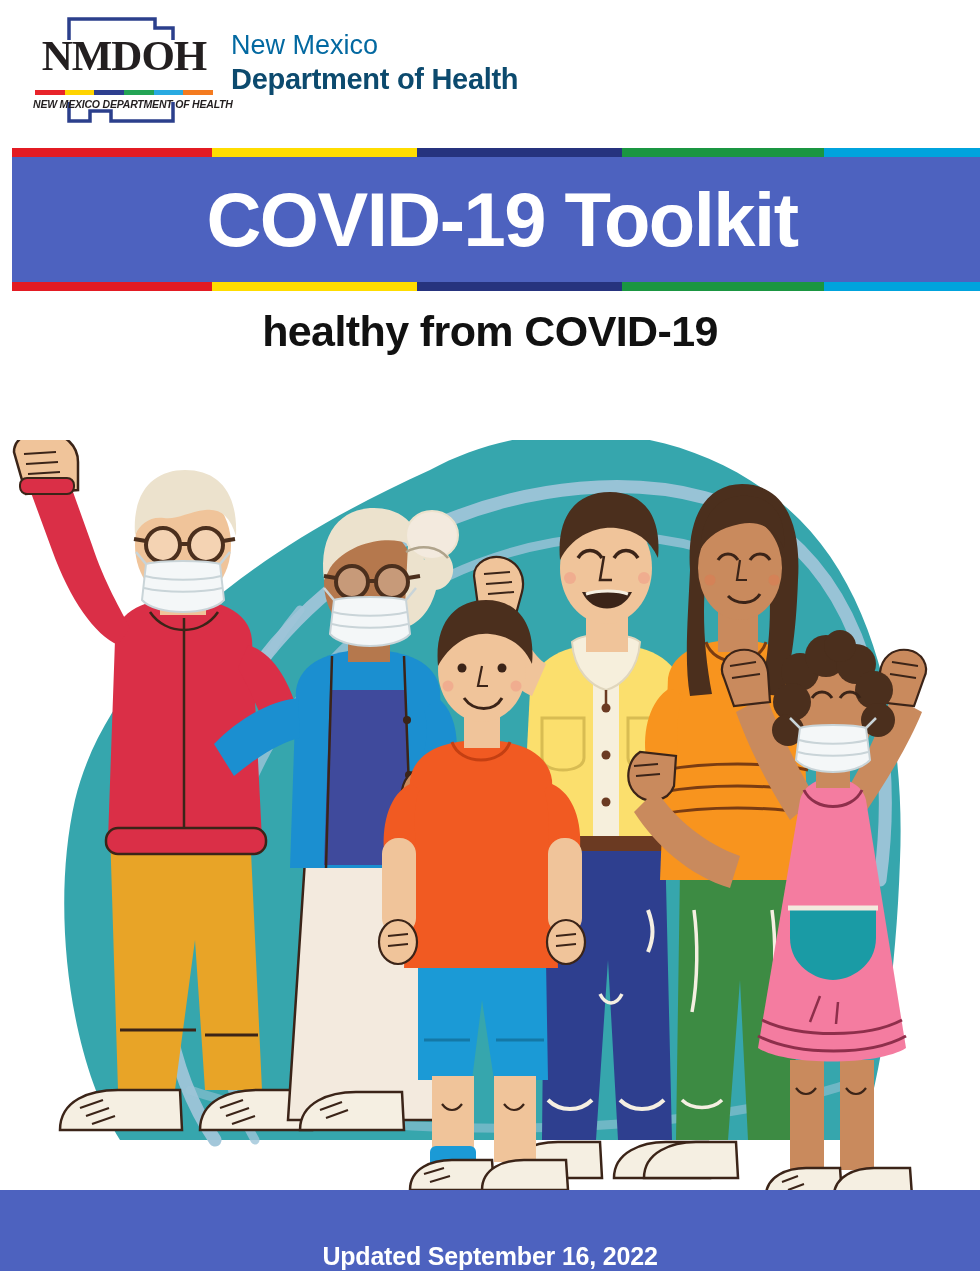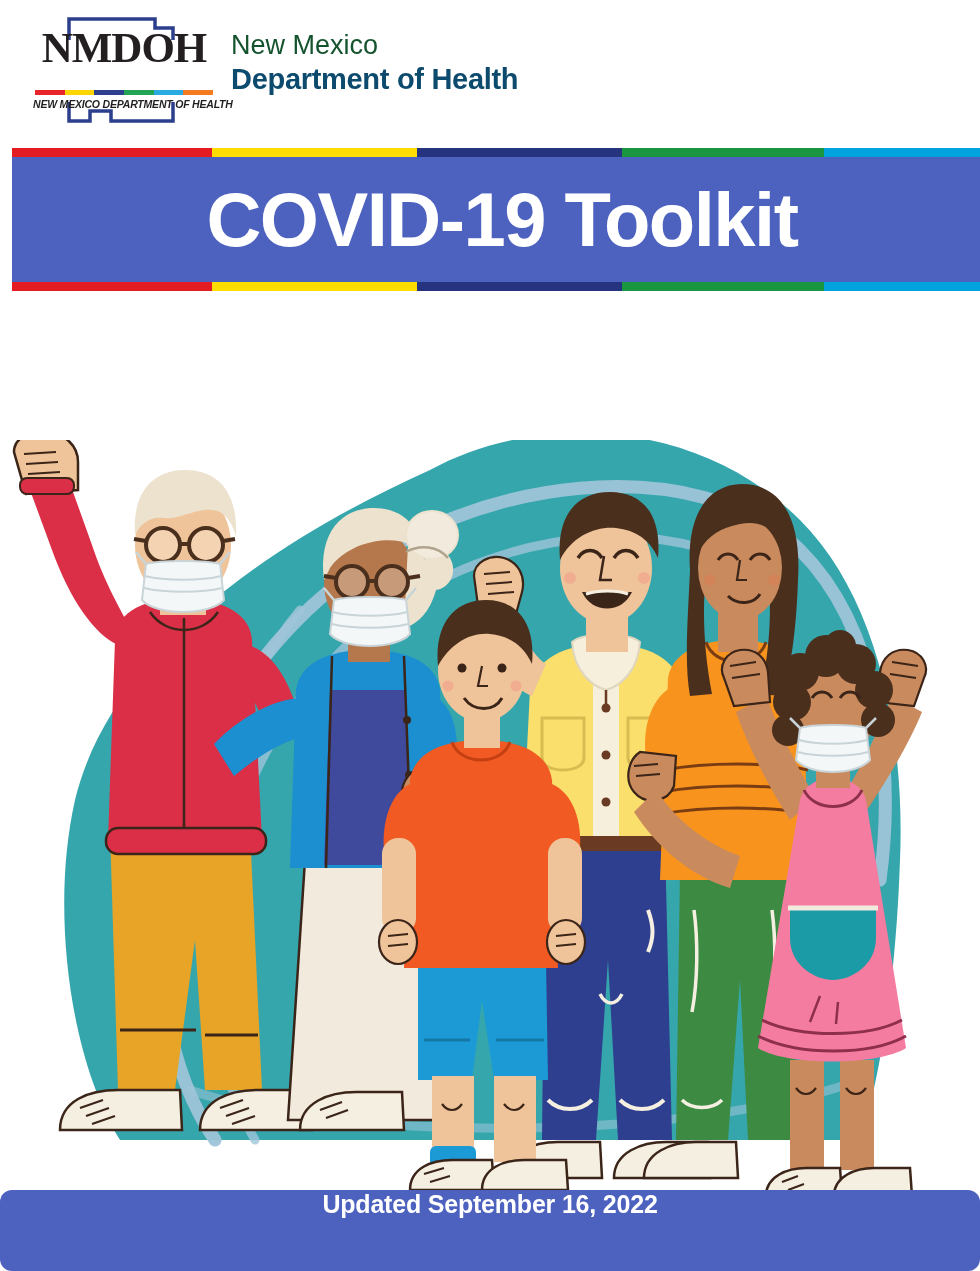--- a/index.html
+++ b/index.html
@@ -32,21 +32,21 @@
     width: 182px; height: 112px;
   }
   
   .nm-outline {
     position: absolute;
     left: 0; top: 0;
     width: 182px; height: 112px;
   }
   .logo-word {
     position: absolute;
-    left: 0; top: 12px;
+    left: 0; top: 20px;
     width: 182px;
     text-align: center;
     font-family: "Liberation Serif", serif;
     font-weight: bold;
     font-size: 43px;
     line-height: 43px;
     letter-spacing: -1px;
     color: #231f20;
   }
   .logo-bar {
@@ -71,21 +71,21 @@
   }
   .dept-name {
     position: absolute;
     left: 231px; top: 30px;
     line-height: 1.18;
   }
   .dept-line1 {
     font-family: "Liberation Sans", sans-serif;
     font-size: 27px;
     font-weight: normal;
-    color: #14532d;
+    color: #0369a1;
   }
   .dept-line2 {
     font-family: "Liberation Sans", sans-serif;
     font-size: 29px;
     font-weight: bold;
     color: #0c4a6e;
     letter-spacing: -0.3px;
   }
 
   
@@ -140,23 +140,22 @@
   }
   .illustration svg { display: block; }
 
   
   .footer {
     position: absolute;
     left: 0; bottom: 0;
     width: 980px; height: 81px;
     background: #4d62bf;
     display: flex;
-    align-items: flex-start;
+    align-items: flex-end;
     justify-content: center;
-    border-radius: 12px;
   }
   .footer-text {
     color: #ffffff;
     font-family: "Liberation Sans", sans-serif;
     font-weight: bold;
     font-size: 25px;
     letter-spacing: -0.2px;
   }
 </style>
 </head>
@@ -204,20 +203,21 @@
     <div class="stripe-row bottom">
       <i style="width:200px;background:#e31b23"></i>
       <i style="width:205px;background:#ffdd00"></i>
       <i style="width:205px;background:#26337e"></i>
       <i style="width:202px;background:#1a9641"></i>
       <i style="width:168px;background:#00a3dd"></i>
     </div>
   </div>
 
   <div class="subtitle">
+    <div>healthy from COVID-19</div>
   </div>
 
   <div class="illustration">
     <svg width="980" height="755" viewBox="0 0 980 755">
       <defs>
         <clipPath id="pageclip">
             <rect x="0" y="0" width="980" height="755"></rect>
           </clipPath>
       </defs>
       <g clip-path="url(#pageclip)">

